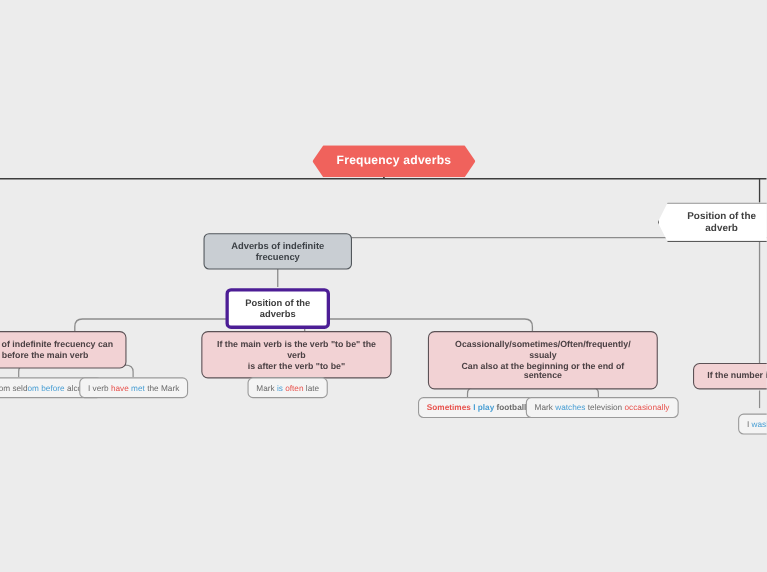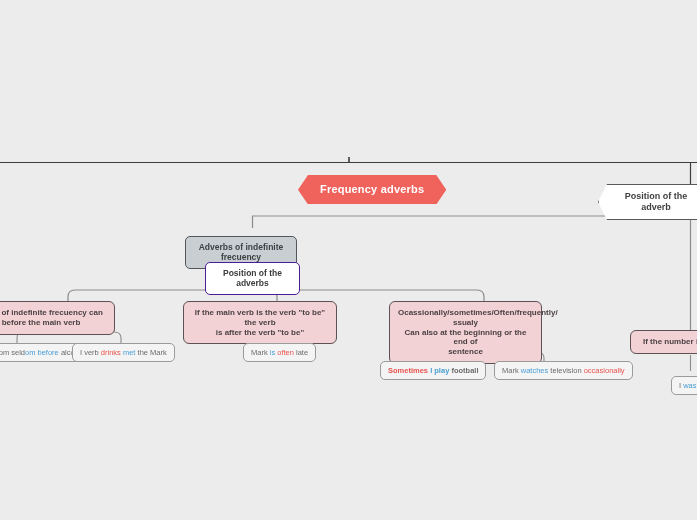--- a/index.html
+++ b/index.html
@@ -52,21 +52,21 @@
     border:1px solid #52575c;
     border-radius:5px;
     font-size:8.5px;
     padding:5px 9px;
     color:#3c4146;
   }
 
   
   .white{
     background:#ffffff;
-    border:1px solid #4c1d95;
+    border:3px solid #4c1d95;
     border-radius:5px;
     font-size:8.5px;
     padding:5px 9px;
     color:#3c3c3c;
   }
 
   
   .pink{
     background:#f2d2d4;
     border:1px solid #5c5256;
@@ -125,46 +125,46 @@
 
     <line x1="275.5" y1="334" x2="275.5" y2="343" stroke="#8c8c8c" stroke-width="1.1"></line>
 
     <line x1="484.5" y1="344" x2="484.5" y2="352" stroke="#8c8c8c" stroke-width="1.1"></line>
     <path d="M 484.5 352 H 432 Q 425 352 425 358 V 361" fill="none" stroke="#8c8c8c" stroke-width="1.1"></path>
     <path d="M 484.5 352 H 537 Q 544 352 544 358 V 361" fill="none" stroke="#8c8c8c" stroke-width="1.1"></path>
 
     <line x1="690.5" y1="355" x2="690.5" y2="371" stroke="#8c8c8c" stroke-width="1.1"></line>
   </svg>
 
-  <div class="node root" style="left:298px;top:132px;margin-top:43px;">Frequency adverbs</div>
+  <div class="node root" style="left:284px;top:132px;">Frequency adverbs</div>
 
   <div class="node chevron" style="left:598px;top:184px;width:110px;">Position of the adverb</div>
 
-  <div class="node gray" style="left:185px;top:236px;width:112px;">Adverbs of indefinite frecuency</div>
+  <div class="node gray" style="left:185px;top:212px;width:135px;">Adverbs of indefinite frecuency</div>
 
   <div class="node white" style="left:205px;top:262px;width:95px;">Position of the adverbs</div>
 
   <div class="node pink" style="left:-45px;top:301px;width:160px;">Adverbs of indefinite frecuency can
 go before the main verb</div>
 
-  <div class="node pink" style="left:183px;top:301px;width:154px;">If the main verb is the verb "to be" the verb
+  <div class="node pink" style="left:183px;top:301px;width:173px;">If the main verb is the verb "to be" the verb
 is after the verb "to be"</div>
 
-  <div class="node pink" style="left:389px;top:301px;width:153px;">Ocassionally/sometimes/Often/frequently/
+  <div class="node pink" style="left:389px;top:301px;width:209px;">Ocassionally/sometimes/Often/frequently/
 ssualy
 Can also at the beginning or the end of
 sentence</div>
 
   <div class="node pink" style="left:630px;top:330px;width:120px;text-align:left;padding-left:12px;">If the number i</div>
 
   <div class="node example" style="left:-13px;top:343px;"><span class="ex-gray">Tom seld</span><span class="ex-blue">om before</span><span class="ex-gray"> alcohol</span></div>
 
-  <div class="node example" style="left:72px;top:343px;"><span class="ex-gray">I verb </span><span class="ex-red">drinks</span><span class="ex-gray"> </span><span class="ex-blue">met</span><span class="ex-gray"> the Mark</span></div>
+  <div class="node example" style="left:72px;top:343px;"><span class="ex-gray">I verb </span><span class="ex-red">have</span><span class="ex-gray"> </span><span class="ex-blue">met</span><span class="ex-gray"> the Mark</span></div>
 
-  <div class="node example" style="left:243px;top:343px;"><span class="ex-gray">Mark </span><span class="ex-blue">is</span><span class="ex-gray"> </span><span class="ex-red">often</span><span class="ex-gray"> late</span></div>
+  <div class="node example" style="left:225px;top:343px;"><span class="ex-gray">Mark </span><span class="ex-blue">is</span><span class="ex-gray"> </span><span class="ex-red">often</span><span class="ex-gray"> late</span></div>
 
   <div class="node example" style="left:380px;top:361px;font-weight:bold;"><span class="ex-red">Sometimes</span><span class="ex-gray"> </span><span class="ex-blue">I play</span><span class="ex-gray"> football</span></div>
 
-  <div class="node example" style="left:478px;top:361px;margin-left:16px;"><span class="ex-gray">Mark </span><span class="ex-blue">watches</span><span class="ex-gray"> television </span><span class="ex-red">occasionally</span></div>
+  <div class="node example" style="left:478px;top:361px;"><span class="ex-gray">Mark </span><span class="ex-blue">watches</span><span class="ex-gray"> television </span><span class="ex-red">occasionally</span></div>
 
   <div class="node example" style="left:671px;top:376px;"><span class="ex-gray">I </span><span class="ex-blue">wash</span></div>
 
 </div>
 
 </body></html>

